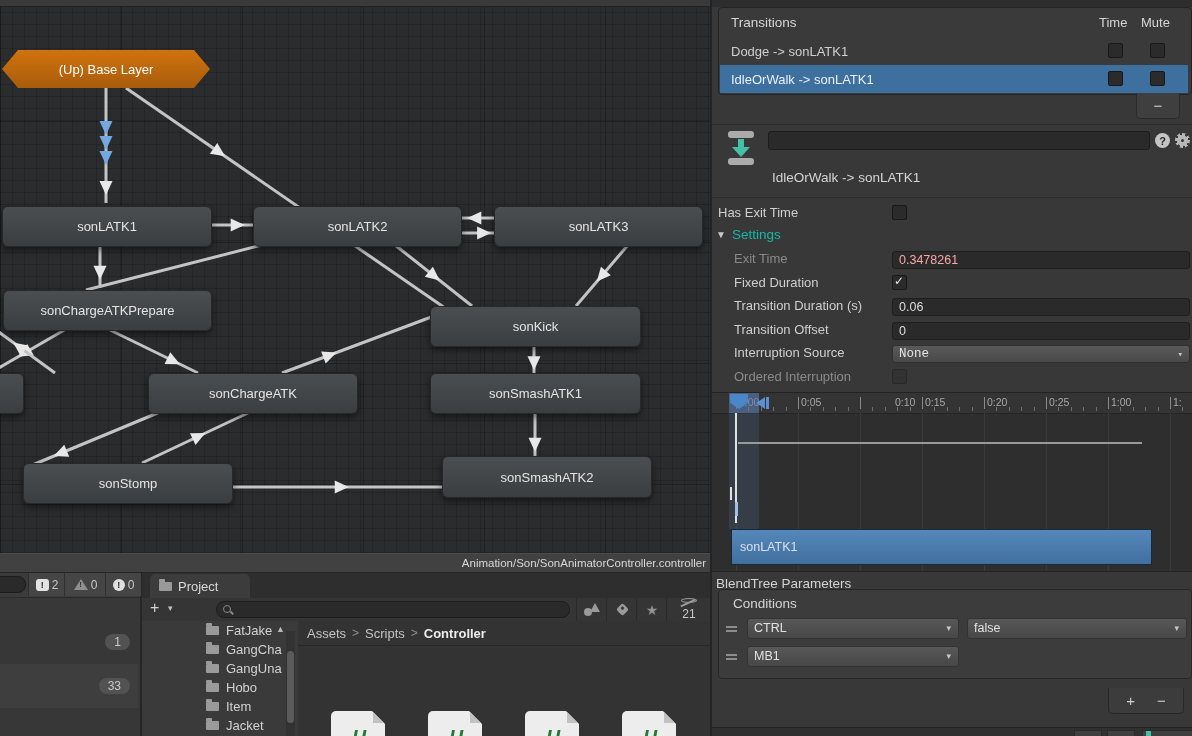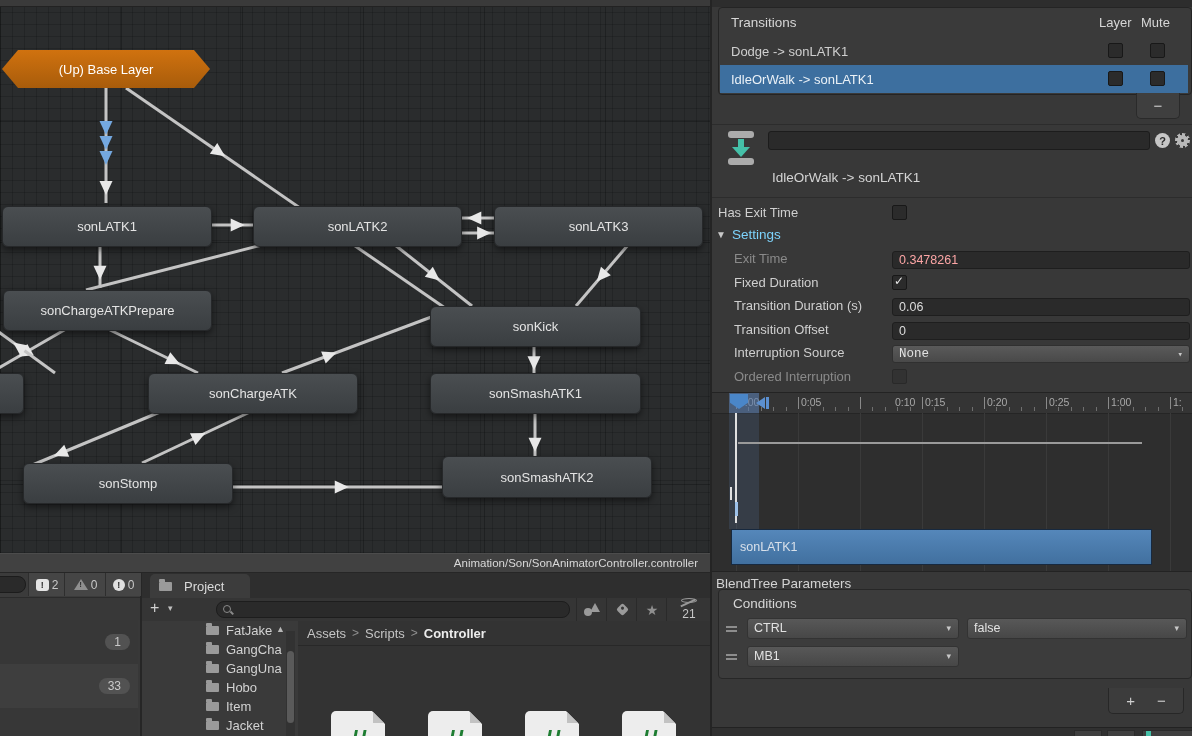--- a/index.html
+++ b/index.html
@@ -18,21 +18,21 @@
     background-size:121px 121px,121px 121px,12px 12px,12px 12px;}
   #graph-top-strip{left:0;top:0;width:710px;height:6px;background:#3a3a3a;border-bottom:1px solid #222;}
   #edges{left:0;top:0;}
   .gnode{position:absolute;background:linear-gradient(#4a4e51,#3a3e41);border:1px solid #26282a;
     border-radius:6px;color:#e4e4e4;display:flex;align-items:center;justify-content:center;
     box-shadow:0 3px 7px rgba(0,0,0,.5);font-size:13px;}
   .gnode.hex{background:linear-gradient(#d0720f,#a85c0b);border:none;border-radius:0;color:#fff;
     clip-path:polygon(0 50%,16px 0,192px 0,208px 50%,192px 100%,16px 100%);box-shadow:none;}
   #graph-status{left:0;top:553px;width:710px;height:20px;background:#414141;border-top:1px solid #4c4c4c;
     border-bottom:1px solid #262626;display:flex;align-items:center;justify-content:flex-end;
-    padding-right:12px;box-sizing:border-box;font-size:11.5px;color:#d8d8d8;}
+    padding-right:4px;box-sizing:border-box;font-size:11.5px;color:#d8d8d8;}
 
   
   #console{left:0;top:573px;width:140px;height:163px;background:#383838;border-right:2px solid #262626;}
   #console-header{left:0;top:0;width:140px;height:24px;background:#3b3b3b;border-bottom:1px solid #2b2b2b;}
   .lockico{position:absolute;width:10px;height:7px;background:#b5b5b5;border-radius:1px;}
   .lockico::before{content:"";position:absolute;width:6px;height:5px;border:2px solid #b5b5b5;border-bottom:none;
     border-radius:4px 4px 0 0;top:-6px;left:-3px;}
   .kebab{position:absolute;color:#c8c8c8;font-size:13px;line-height:13px;}
   #console-toolbar{left:0;top:24px;width:140px;height:23px;background:#373737;border-bottom:1px solid #2b2b2b;display:flex;}
   #console-search{position:absolute;left:-10px;top:3px;width:34px;height:15px;background:#2a2a2a;
@@ -50,21 +50,21 @@
   .ico-err::after{content:"!";position:absolute;left:0;top:0;width:12px;text-align:center;
     font-size:9px;font-weight:bold;color:#2b2b2b;line-height:12px;}
   .crow{position:absolute;left:0;width:138px;}
   .cbadge{position:absolute;right:8px;top:50%;transform:translateY(-50%);background:#525252;
     border-radius:10px;color:#cacaca;font-size:12px;padding:1px 9px;}
 
   
   #project{left:142px;top:573px;width:568px;height:163px;background:#353535;}
   #proj-tabbar{left:0;top:0;width:568px;height:25px;background:#2e2e2e;}
   #proj-tab{position:absolute;left:8px;top:1px;width:100px;height:24px;background:#3c3c3c;
-    border-radius:5px 5px 0 0;display:flex;align-items:center;gap:12px;padding-left:9px;box-sizing:border-box;
+    border-radius:5px 5px 0 0;display:flex;align-items:center;gap:6px;padding-left:9px;box-sizing:border-box;
     color:#dadada;}
   .folder-ico{width:13px;height:9px;background:#9a9a9a;border-radius:1px;position:relative;flex:none;}
   .folder-ico::before{content:"";position:absolute;top:-3px;left:0;width:6px;height:3px;background:#9a9a9a;
     border-radius:1px 1px 0 0;}
   #proj-toolbar{left:0;top:25px;width:568px;height:23px;background:#353535;border-bottom:1px solid #2a2a2a;}
   #proj-plus{position:absolute;left:8px;top:1px;color:#d2d2d2;font-size:16px;}
   #proj-plus-caret{position:absolute;left:26px;top:5px;color:#c0c0c0;font-size:9px;}
   #proj-search{position:absolute;left:74px;top:3px;width:352px;height:15px;background:#2a2a2a;
     border:1px solid #1d1d1d;border-radius:8px;}
   .mag{position:absolute;left:6px;top:3px;width:6px;height:6px;border:1.5px solid #8a8a8a;border-radius:50%;}
@@ -140,21 +140,21 @@
   .flabel.ind{left:22px;}
   .flabel.dis{color:#8a8a8a;}
   .ffield{position:absolute;left:180px;width:298px;height:18px;background:#2a2a2a;border:1px solid #1e1e1e;
     border-radius:3px;box-sizing:border-box;color:#dcdcdc;font-size:12.5px;padding:1px 6px 0;}
   .ffield.dis{color:#fca5a5;}
   .fdrop{position:absolute;left:180px;width:298px;height:18px;background:linear-gradient(#5a5a5a,#494949);
     border:1px solid #303030;border-radius:3px;box-sizing:border-box;color:#e2e2e2;font-size:12.5px;
     padding:1px 6px 0;font-family:Liberation Mono, monospace;}
   .fdrop .caret{position:absolute;right:6px;top:3px;color:#c8c8c8;font-size:9px;}
   #settings-fold{left:4px;top:229px;color:#c8c8c8;font-size:10px;}
-  #settings-lbl{left:20px;top:227px;color:#7dd3fc;font-size:13.5px;}
+  #settings-lbl{left:20px;top:227px;color:#14b8a6;font-size:13.5px;}
 
   
   #timeline{left:0;top:392px;width:482px;height:178px;background:#2e2e2e;border-top:1px solid #232323;
     border-bottom:1px solid #232323;overflow:hidden;}
   #ruler{position:absolute;left:0;top:0;width:482px;height:20px;background:#343434;border-bottom:1px solid #252525;}
   .tick-lbl{position:absolute;top:3px;color:#a8a8a8;font-size:10.5px;}
   .tick-major{position:absolute;top:4px;width:1px;height:12px;background:#8a8a8a;}
   .tick-minor{position:absolute;top:14px;width:1px;height:4px;background:#6f6f6f;}
   .tl-grid{position:absolute;top:20px;width:1px;height:158px;background:#3a3a3a;}
   #tl-band-ruler{position:absolute;left:17px;top:0;width:30px;height:20px;background:rgba(90,125,175,.6);}
@@ -389,21 +389,21 @@
         </div>
     </div>
   </div>
 
   <div id="inspector" class="abs">
     <div id="insp-top-strip" class="abs"></div>
 
     <div id="trans-group" class="abs">
       <div id="trans-header">
         <span id="trans-title">Transitions</span>
-        <span id="solo-lbl">Layer</span>
+        <span id="solo-lbl">Time</span>
         <span id="mute-lbl">Mute</span>
       </div>
       <div id="trans-rows">
           <div class="trow" style="top: 29px;">
             <span class="tlabel">Dodge -&gt; sonLATK1</span>
             <div class="cb" style="left: 388px; top: 6px;"></div>
             <div class="cb" style="left: 430px; top: 6px;"></div>
           </div>
           <div class="trow sel" style="top: 57px;">
             <span class="tlabel">IdleOrWalk -&gt; sonLATK1</span>

